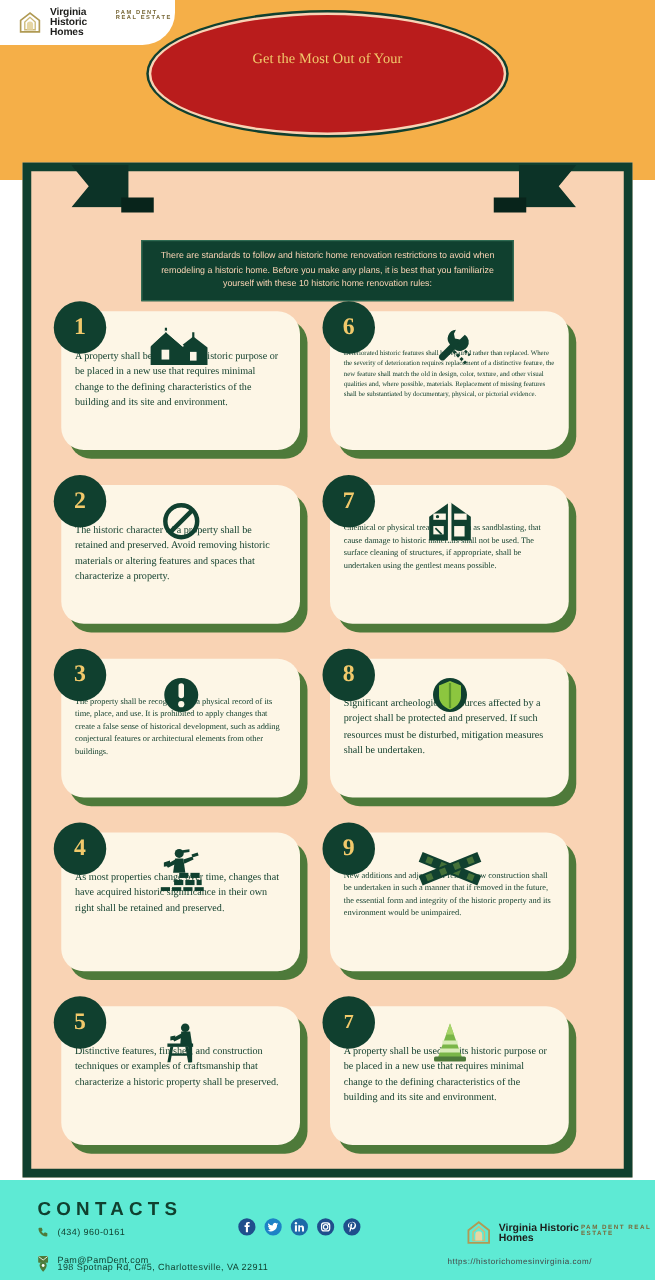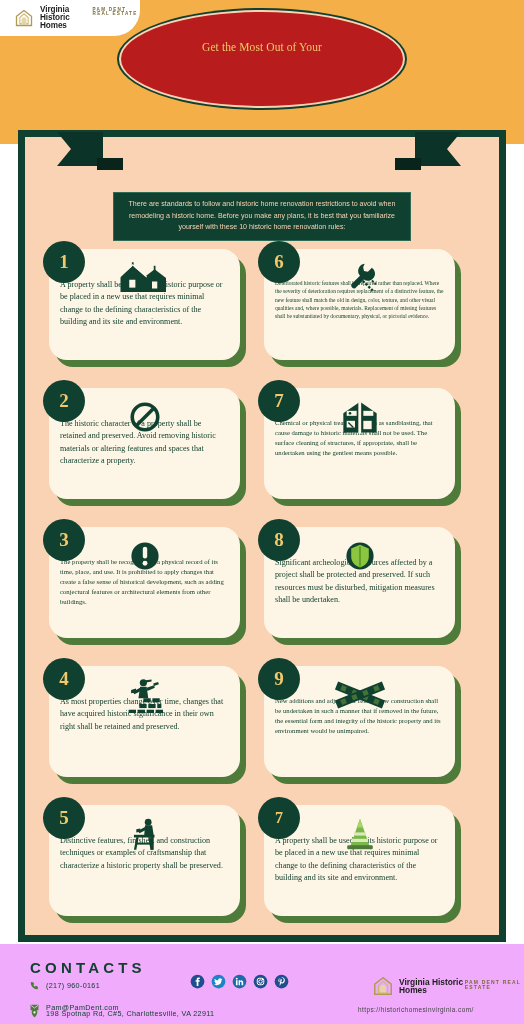--- a/index.html
+++ b/index.html
@@ -118,21 +118,21 @@
     position:absolute; left:0; right:0; top:6px; height:46px;
     display:flex; align-items:center; justify-content:center; pointer-events:none;
   }
   .card-text{
     color:#13402e; font-size:8.1px; line-height:1.52; text-align:left;
   }
   .card-text.tiny{ font-size:5.5px; line-height:1.5; }
   .card-text.mid{ font-size:6.7px; line-height:1.5; }
 
   
-  .footer{ position:absolute; left:0; top:944px; width:524px; height:80px; background:#f0abfc; }
+  .footer{ position:absolute; left:0; top:944px; width:524px; height:80px; background:#5eead4; }
   .contacts-h{
     position:absolute; left:30px; top:15px;
     font-family:"Liberation Sans", sans-serif;
     font-size:15px; font-weight:bold; color:#10402f; letter-spacing:4.2px;
   }
   .c-row{
     position:absolute; left:30px;
     font-family:"Liberation Sans", sans-serif;
     font-size:7.2px; color:#10402f; letter-spacing:.35px;
     display:flex; align-items:center; gap:7px;
@@ -404,21 +404,21 @@
 
 <div class="footer">
   <div class="contacts-h">CONTACTS</div>
 
   <div class="c-row r1">
     <span class="c-ico">
       <svg viewBox="0 0 16 16" width="9" height="9">
           <path d="M3 2 L6 2 L7.4 5.6 L5.6 7 a8 8 0 0 0 3.4 3.4 L10.4 8.6 L14 10 L14 13 a1.6 1.6 0 0 1 -1.8 1.6 C6.6 14 2 9.4 1.4 3.8 A1.6 1.6 0 0 1 3 2 Z" fill="#4e7a3a"></path>
         </svg>
     </span>
-    <span>(217) 960-0161</span>
+    <span>(434) 960-0161</span>
   </div>
 
   <div class="c-row r2">
     <span class="c-ico">
       <svg viewBox="0 0 16 16" width="9" height="9">
           <rect x="1" y="3.2" width="14" height="9.6" rx="1" fill="#4e7a3a"></rect>
           <path d="M1.6 4 L8 9 L14.4 4" fill="none" stroke="#fff" stroke-width="1.2"></path>
         </svg>
     </span>
     <span>Pam@PamDent.com</span>

